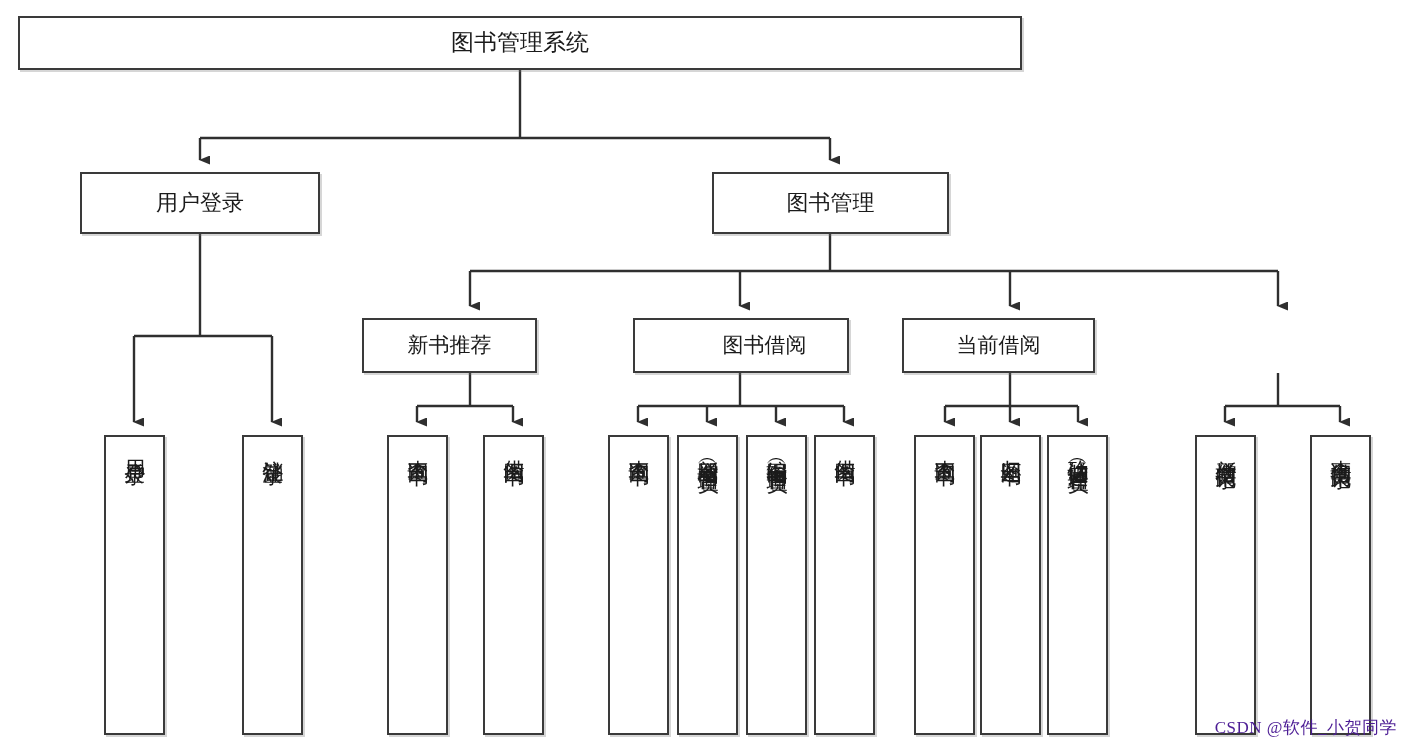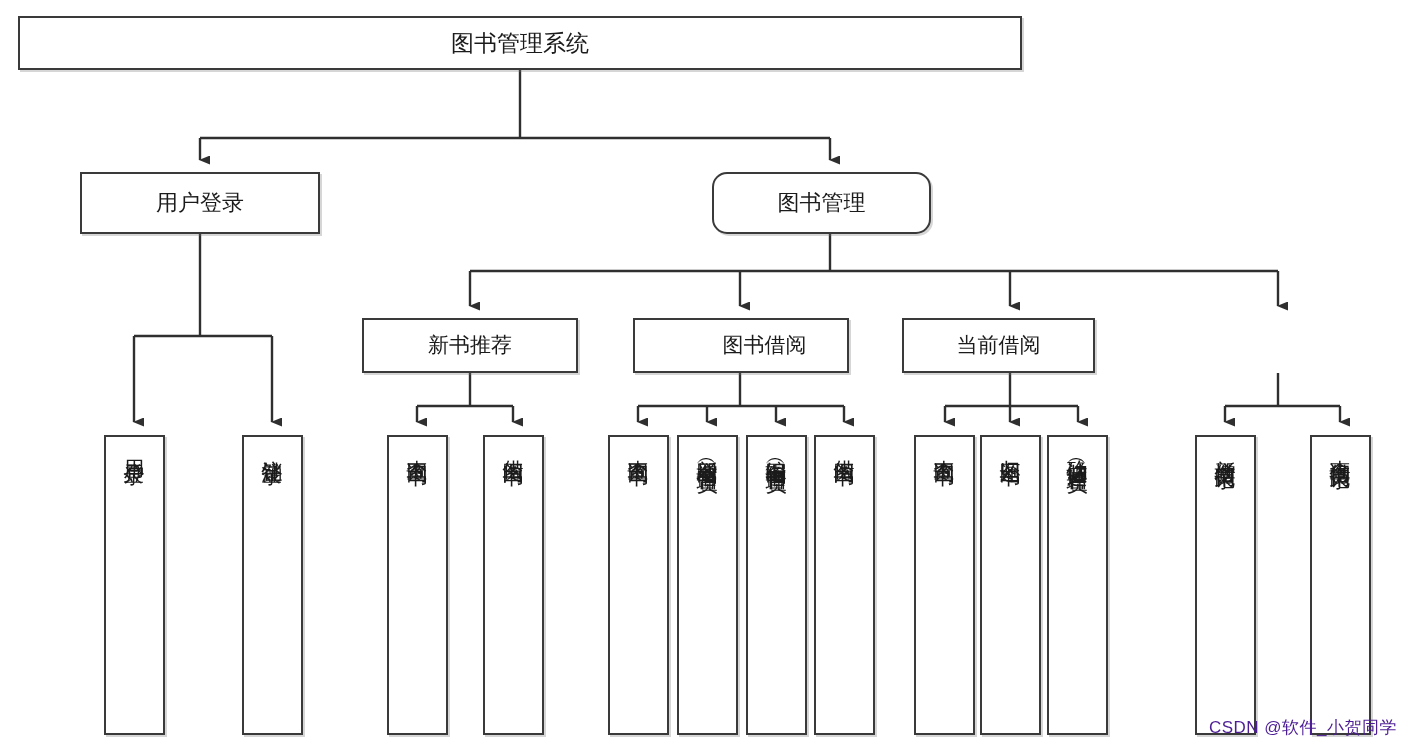--- a/index.html
+++ b/index.html
@@ -6,21 +6,21 @@
   html, body {
     margin: 0;
     padding: 0;
     background: #ffffff;
   }
   #canvas {
     position: relative;
     width: 1405px;
     height: 747px;
     background: #ffffff;
-    font-family: Liberation Sans, sans-serif;
+    font-family: Liberation Serif, serif;
     overflow: hidden;
   }
   svg.edges {
     position: absolute;
     left: 0;
     top: 0;
     width: 1405px;
     height: 747px;
     pointer-events: none;
   }
@@ -125,25 +125,25 @@
     </g>
   </svg>
 
   <div class="node root" style="left:18px; top:16px; width:1004px; height:54px;">
     <span class="label">图书管理系统</span>
   </div>
 
   <div class="node level2" style="left:80px; top:172px; width:240px; height:62px;">
     <span class="label">用户登录</span>
   </div>
-  <div class="node level2" style="left:712px; top:172px; width:219px; height:62px;border-radius:15px;">
+  <div class="node level2" style="left:712px; top:172px; width:237px; height:62px;">
     <span class="label">图书管理</span>
   </div>
 
-  <div class="node level3" style="left:362px; top:318px; width:216px; height:55px;">
+  <div class="node level3" style="left:362px; top:318px; width:175px; height:55px;">
     <span class="label">新书推荐</span>
   </div>
   <div class="node level3" style="left:633px; top:318px; width:216px; height:55px;padding-left:47px;">
     <span class="label">图书借阅</span>
   </div>
   <div class="node level3" style="left:902px; top:318px; width:193px; height:55px;">
     <span class="label">当前借阅</span>
   </div>
 
   <div class="node leaf" style="left:104px; top:435px; width:61px; height:300px;">

